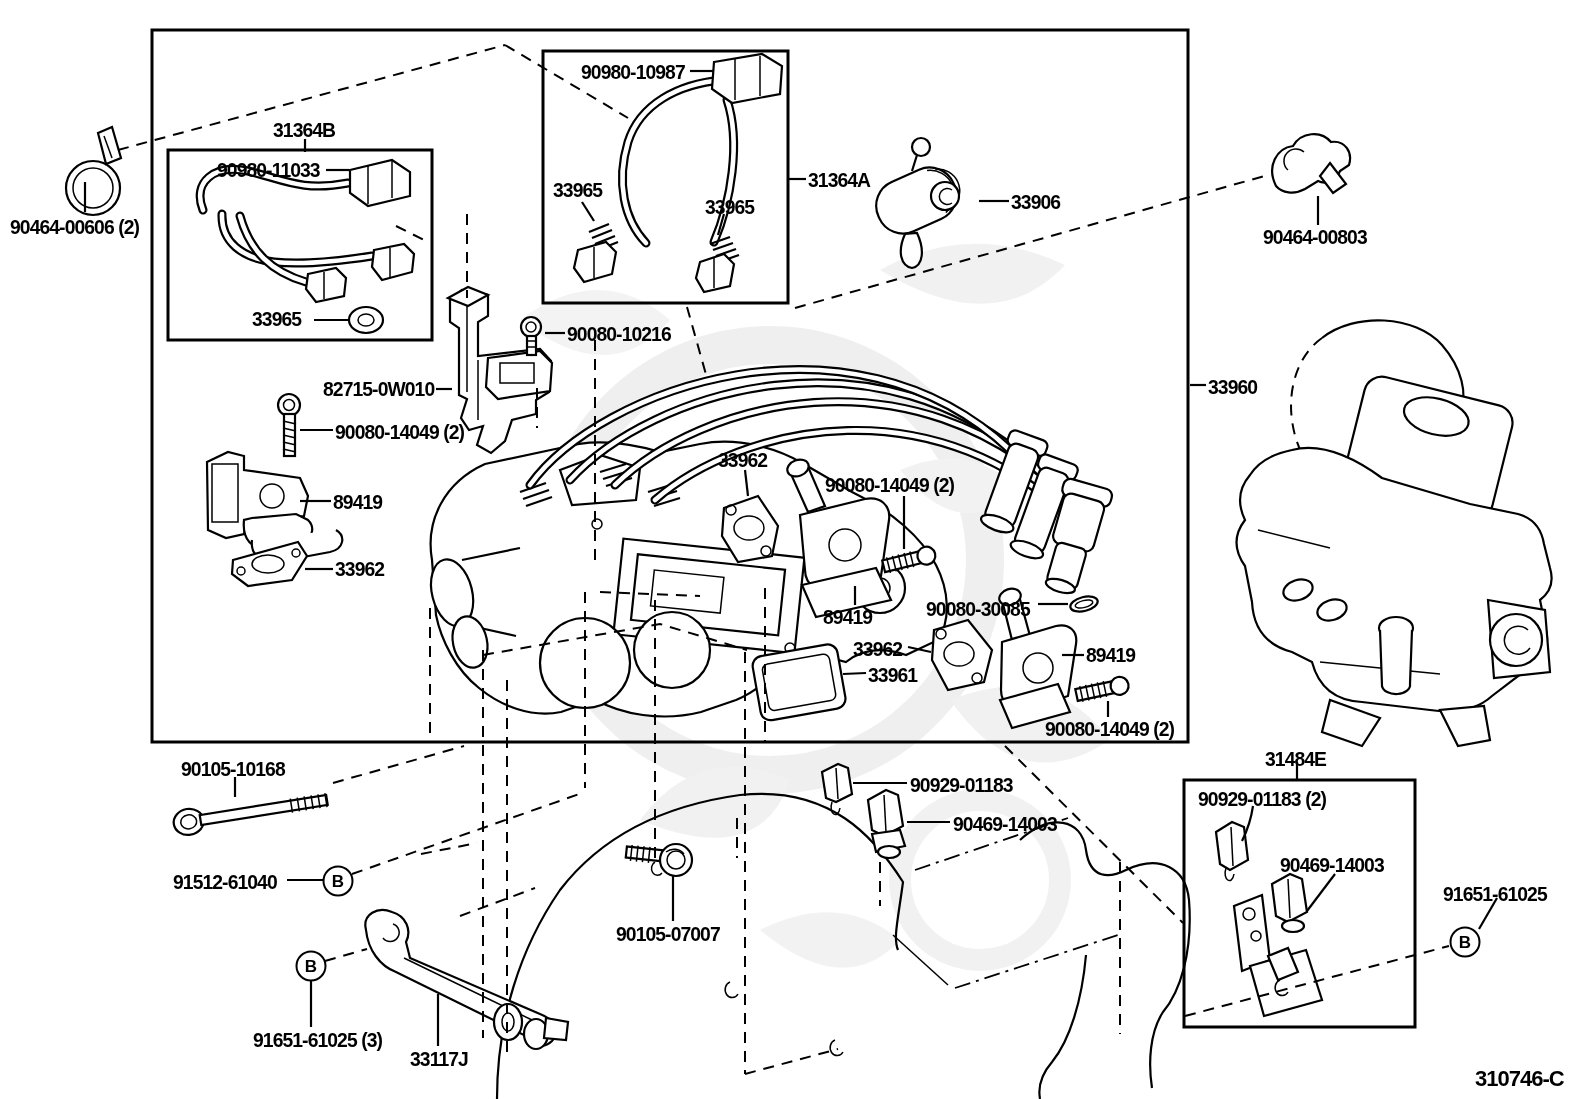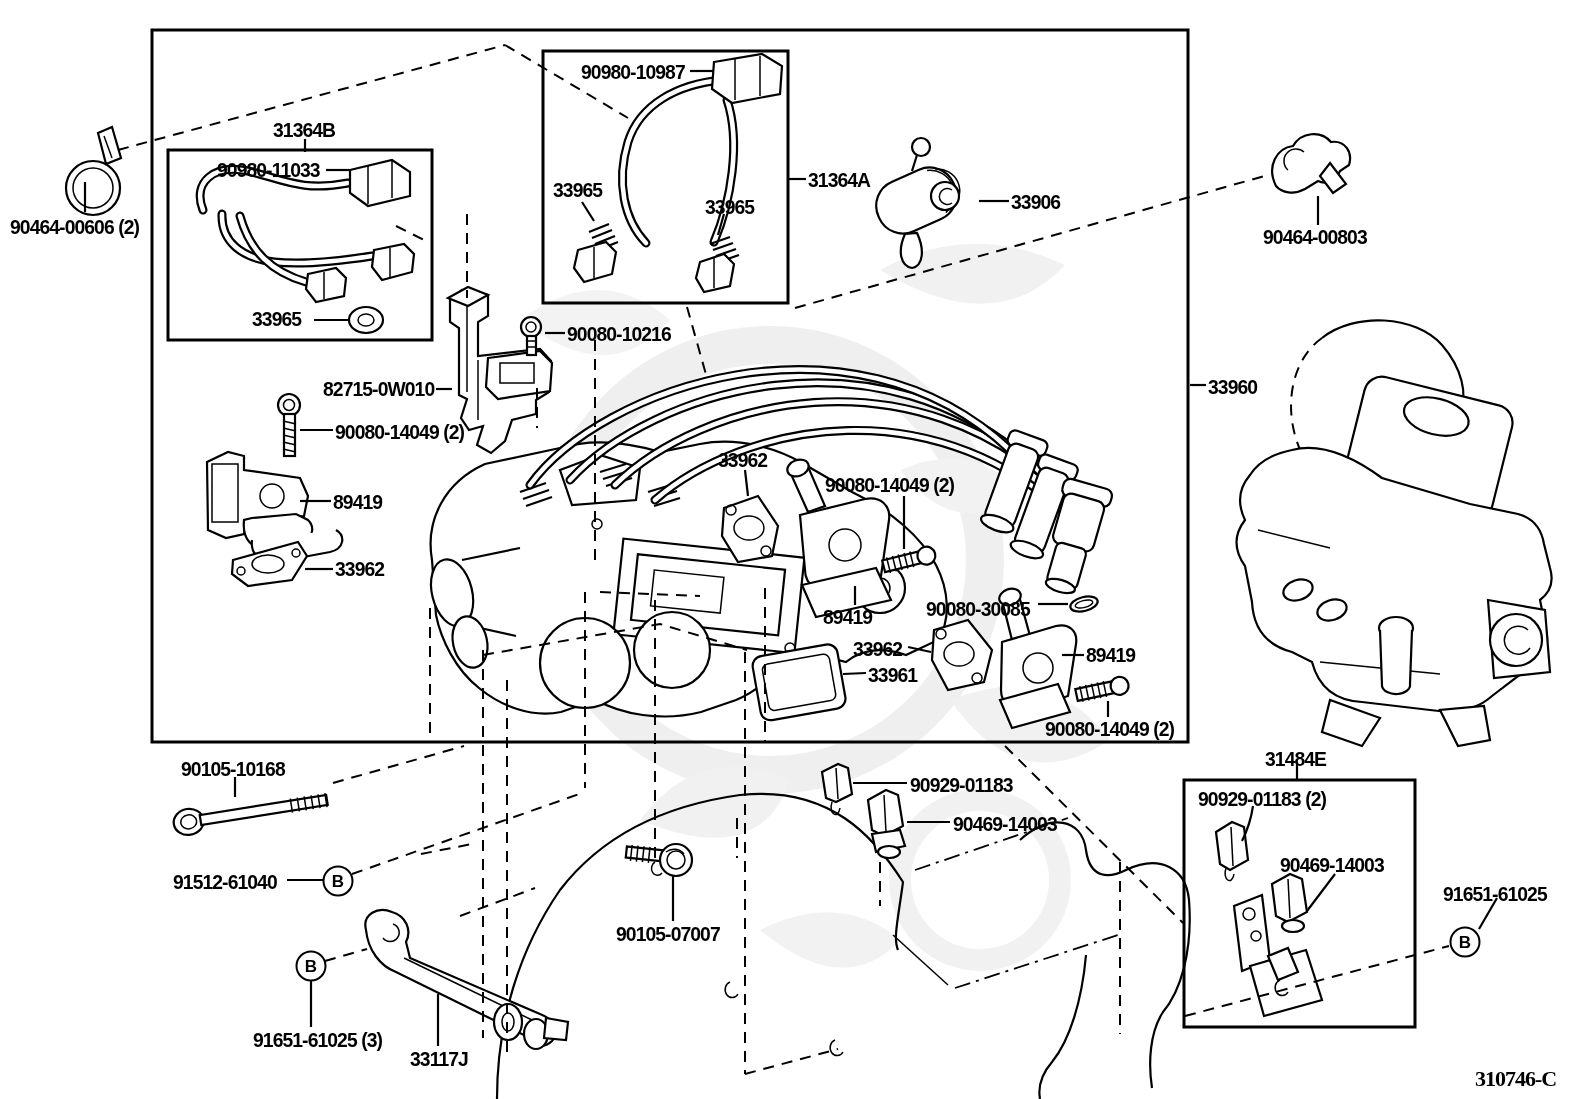--- a/index.html
+++ b/index.html
@@ -7,21 +7,21 @@
          font-family:"Liberation Sans",sans-serif;}
   #lineart{position:absolute;left:0;top:0;}
   .plabel{position:absolute;font-weight:bold;font-size:21px;line-height:1;color:#000;
           letter-spacing:-1px;white-space:nowrap;transform:scaleX(.92);transform-origin:0 0;
           font-family:"Liberation Sans",sans-serif;}
   .bmark{position:absolute;width:27px;height:27px;border:2.5px solid #000;border-radius:50%;
          background:#fff;display:flex;align-items:center;justify-content:center;
          font-weight:bold;font-size:17px;transform:translate(-50%,-50%);
          font-family:"Liberation Sans",sans-serif;}
   .diagcode{position:absolute;font-weight:bold;font-size:22px;letter-spacing:-1px;color:#000;
-            font-family:Liberation Serif, serif;}
+            font-family:Liberation Sans, sans-serif;}
   
   .box{fill:none;stroke:#000;stroke-width:3;}
   .ln{fill:none;stroke:#000;stroke-width:2.2;}
   .thin{fill:none;stroke:#000;stroke-width:1.5;}
   .part{fill:#fff;stroke:#000;stroke-width:2.2;}
   .dash{fill:none;stroke:#000;stroke-width:2;stroke-dasharray:11 8;}
   .dashdot{fill:none;stroke:#000;stroke-width:1.8;stroke-dasharray:16 6 3 6;}
   .tubeb{fill:none;stroke:#000;stroke-width:9;stroke-linecap:round;}
   .tubew{fill:none;stroke:#fff;stroke-width:4.6;stroke-linecap:round;}
   .wm{opacity:.55;}

